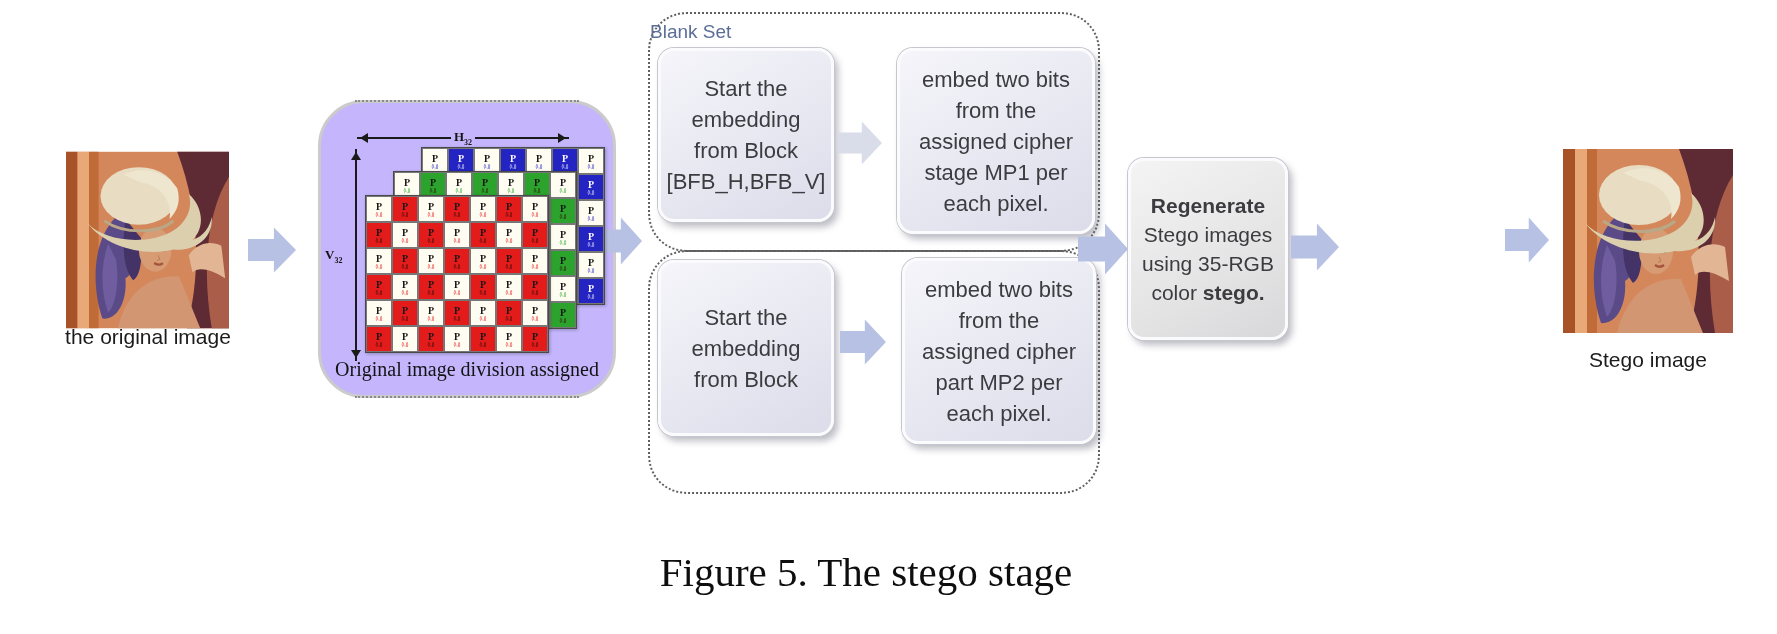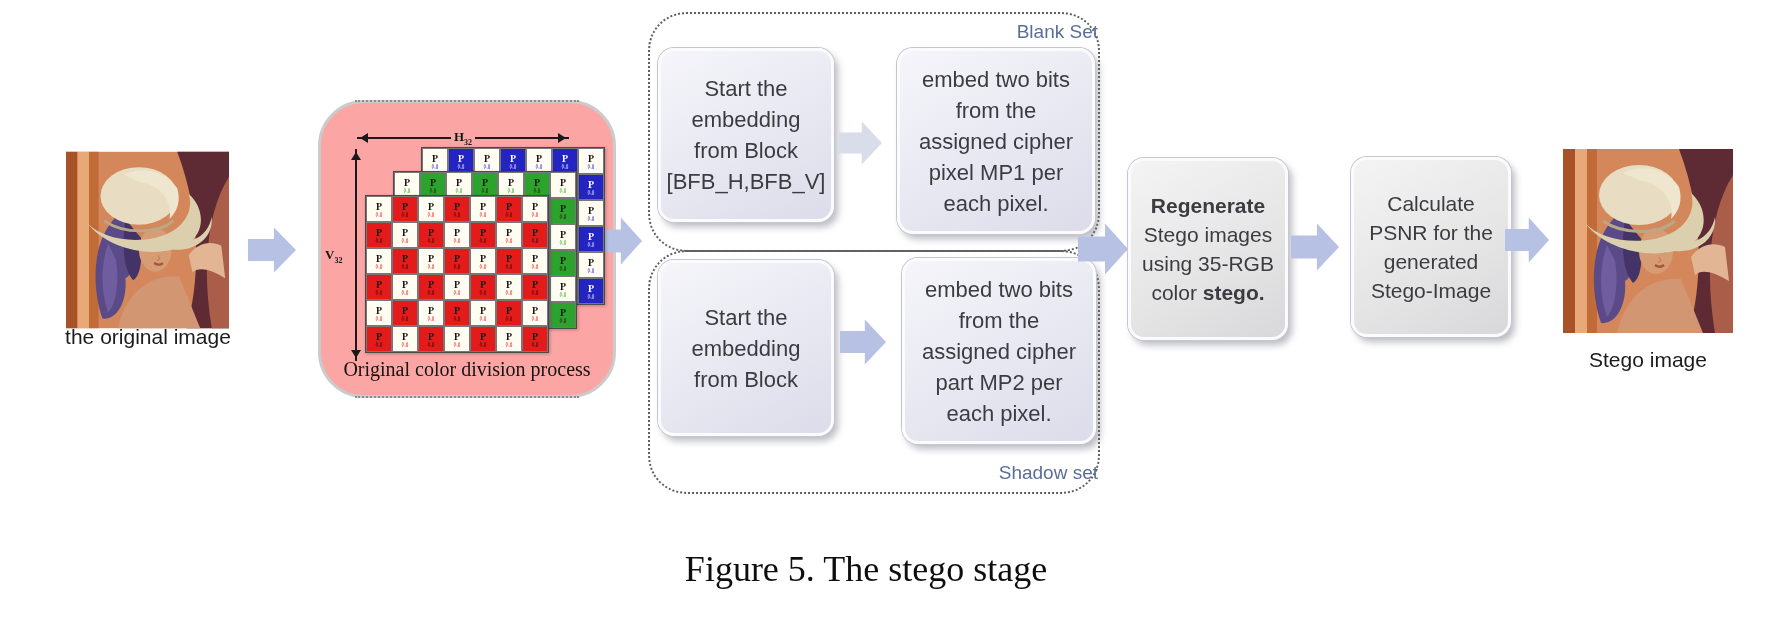--- a/index.html
+++ b/index.html
@@ -9,21 +9,21 @@
   
   .lena{position:absolute;display:block;}
   .img-label{position:absolute;text-align:center;font-size:21px;color:#1c1c1c;}
 
   
   .arrow{position:absolute;background:#b7c1e4;
          clip-path:polygon(0 27%,54% 27%,54% 3%,100% 50%,54% 97%,54% 73%,0 73%);}
   .arrow.pale{background:#d9dce9;}
 
   
-  .division-box{position:absolute;border:3px solid #cbcbcb;border-radius:46px;background:#fca5a5;}
+  .division-box{position:absolute;border:3px solid #cbcbcb;border-radius:46px;background:#c4b5fd;}
   .division-box::before,.division-box::after{content:"";position:absolute;left:34px;right:34px;
          border-top:2px dotted #8b8b8b;}
   .division-box::before{top:-3px;}
   .division-box::after{bottom:-3px;}
   .division-label{position:absolute;left:0;right:0;bottom:14px;text-align:center;
          font-family:"Liberation Serif",serif;font-size:20px;color:#141414;}
   .grid-stack{position:absolute;left:44px;top:44px;width:240px;height:206px;}
   .grid-layer{position:absolute;display:grid;border:1px solid #4a4a4a;background:#fff;
          box-shadow:1px 1px 3px rgba(0,0,0,.25);}
   .layer-back{left:56px;top:0;z-index:1;}
@@ -47,38 +47,38 @@
          flex-direction:column;align-items:center;z-index:4;}
   .v-axis .seg{flex:1;width:0;border-left:2px solid #1a1a1a;position:relative;}
   .v-axis .seg.top::before{content:"";position:absolute;top:-2px;left:-6px;
          border:5px solid transparent;border-bottom:8px solid #1a1a1a;}
   .v-axis .seg.bottom::after{content:"";position:absolute;bottom:-2px;left:-6px;
          border:5px solid transparent;border-top:8px solid #1a1a1a;}
   .v-axis .axis-label{position:absolute;left:-24px;top:46%;}
 
   
   .set-box{position:absolute;border:2px dotted #5f5f5f;border-radius:38px;}
-  .set-title{position:absolute;left:0;right:0;text-align:right;font-size:19px;color:#5b6e96;}
+  .set-title{position:absolute;left:0;right:0;text-align:left;font-size:19px;color:#5b6e96;}
   .set-title.top{top:7px;} .set-title.bottom{bottom:8px;}
 
   
   .flow-box{position:absolute;display:flex;flex-direction:column;justify-content:center;
          align-items:center;text-align:center;border-radius:16px;border:3px solid #fbfbfd;
          box-shadow:0 0 0 1px #c6c6ce, 4px 5px 7px rgba(105,105,125,.45);
          color:#3c3c40;}
   .flow-box.lav{background:linear-gradient(150deg,#f5f5fa 0%,#e5e5f0 65%,#dcdcea 100%);
          font-size:22px;line-height:31px;}
   .flow-box.gray{background:linear-gradient(150deg,#f4f4f4 0%,#e3e3e4 65%,#d8d8da 100%);
          font-size:21px;line-height:29px;}
   .bx-line .b{font-weight:bold;}
   .bx-line{white-space:pre-wrap;}
 
   
   .caption{position:absolute;left:866px;top:548px;transform:translateX(-50%);
-         font-family:"Liberation Serif",serif;font-size:36px;color:#0e0e0e;white-space:nowrap;}
+         font-family:"Liberation Serif",serif;font-size:41px;color:#0e0e0e;white-space:nowrap;}
 </style>
 </head>
 <body>
 
 <div class="canvas">
 
   <svg width="0" height="0" style="position:absolute" aria-hidden="true">
     <defs>
       <g id="lena-art">
         <rect width="170" height="184" fill="#d4875b"></rect>
@@ -630,77 +630,70 @@
           <div class="gcell" style="background: rgb(255, 253, 242);">
             <span class="pglyph" style="color: rgb(21, 21, 21);">P</span>
             <span class="psub" style="color: rgb(227, 27, 27);">(i,j)</span>
           </div>
           <div class="gcell" style="background: rgb(227, 27, 27);">
             <span class="pglyph" style="color: rgb(21, 21, 21);">P</span>
             <span class="psub" style="color: rgb(42, 13, 8);">(i,j)</span>
           </div>
         </div>
       </div>
-    <div class="division-label">Original color division process</div>
+    <div class="division-label">Original image division assigned</div>
   </div>
 
   <div class="arrow" style="left:596px;top:216px;width:46px;height:50px"></div>
 
   <div class="set-box" style="left:648px;top:12px;width:448px;height:236px">
     <div class="set-title top">Blank Set</div>
     <div class="flow-box lav" style="left:8px;top:34px;width:170px;height:168px">
         <div class="bx-line">Start the</div>
         <div class="bx-line">embedding</div>
         <div class="bx-line">from Block</div>
         <div class="bx-line">[BFB_H,BFB_V]</div>
       </div>
     <div class="arrow pale" style="left:188px;top:106px;width:44px;height:46px"></div>
     <div class="flow-box lav" style="left:247px;top:34px;width:192px;height:180px">
         <div class="bx-line">embed two bits</div>
         <div class="bx-line">from the</div>
         <div class="bx-line">assigned cipher</div>
-        <div class="bx-line">pixel MP1 per</div>
+        <div class="bx-line">stage MP1 per</div>
         <div class="bx-line">each pixel.</div>
       </div>
   </div>
 
   <div class="set-box" style="left:648px;top:250px;width:448px;height:240px">
     <div class="flow-box lav" style="left:8px;top:8px;width:170px;height:170px">
         <div class="bx-line">Start the</div>
         <div class="bx-line">embedding</div>
         <div class="bx-line">from Block</div>
       </div>
     <div class="arrow" style="left:190px;top:66px;width:46px;height:48px"></div>
     <div class="flow-box lav" style="left:252px;top:6px;width:188px;height:180px">
         <div class="bx-line">embed two bits</div>
         <div class="bx-line">from the</div>
         <div class="bx-line">assigned cipher</div>
         <div class="bx-line">part MP2 per</div>
         <div class="bx-line">each pixel.</div>
       </div>
-    <div class="set-title bottom">Shadow set</div>
   </div>
 
   <div class="arrow" style="left:1078px;top:222px;width:50px;height:54px"></div>
 
   <div class="flow-box gray" style="left:1128px;top:158px;width:154px;height:176px">
       <div class="bx-line"><span class="b">Regenerate</span></div>
       <div class="bx-line"><span>Stego images</span></div>
       <div class="bx-line"><span>using 35-RGB</span></div>
       <div class="bx-line"><span>color </span><span class="b">stego.</span></div>
     </div>
 
   <div class="arrow" style="left:1291px;top:222px;width:48px;height:50px"></div>
 
-  <div class="flow-box gray" style="left:1351px;top:157px;width:154px;height:174px">
-      <div class="bx-line">Calculate</div>
-      <div class="bx-line">PSNR for the</div>
-      <div class="bx-line">generated</div>
-      <div class="bx-line">Stego-Image</div>
-    </div>
 
   <div class="arrow" style="left:1505px;top:216px;width:44px;height:48px"></div>
 
   <svg class="lena" style="left:1563px;top:149px" width="170" height="184" viewBox="0 0 170 184">
       <use href="#lena-art"></use>
     </svg>
   <div class="img-label" style="left:1528px;top:348px;width:240px">Stego image</div>
 
   <div class="caption">Figure 5. The stego stage</div>
 

